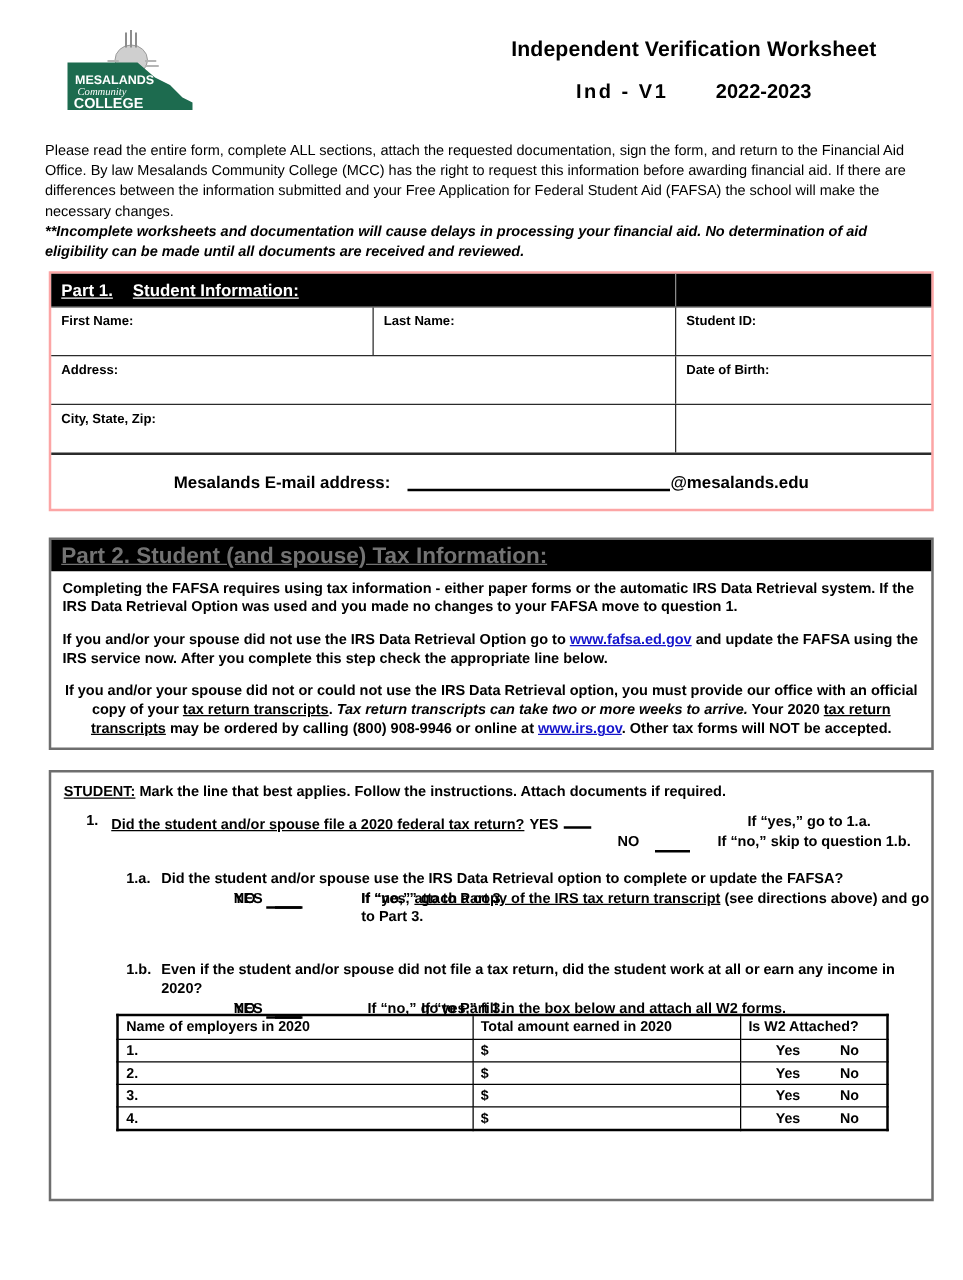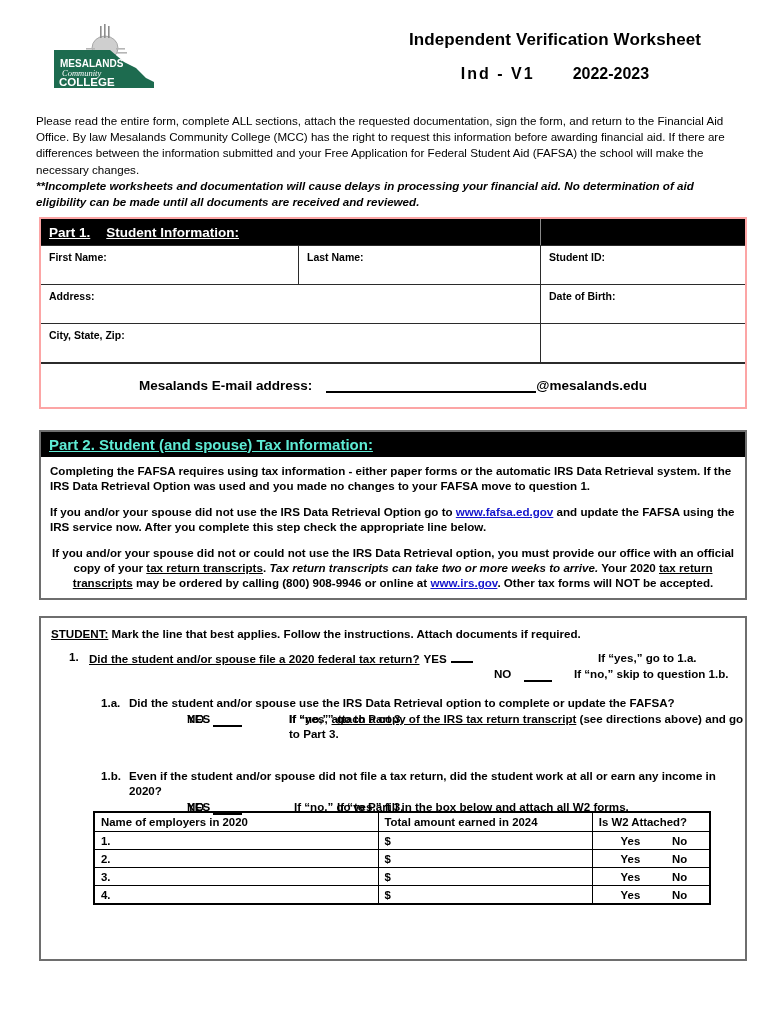--- a/index.html
+++ b/index.html
@@ -162,22 +162,22 @@
   }
   .p2-header {
     background: #000;
     height: 25px;
     display: flex;
     align-items: center;
     padding-left: 8px;
     box-sizing: border-box;
   }
   .p2-header span {
-    color: #5eead4;
-    font-size: 15px;
+    color: #737373;
+    font-size: 18px;
     font-weight: bold;
     text-decoration: underline;
     white-space: nowrap;
   }
   .p2-body {
     padding: 6px 9px 7px 9px;
     font-size: 11.6px;
     font-weight: bold;
     line-height: 15.4px;
   }
@@ -397,21 +397,21 @@
         <span class="ans-label">NO</span>
           <span class="blank-md abs" style="left:80px; top:3px;"></span>
           <span class="abs" style="left:165px;">If “no,” go to Part 3.</span>
       </div>
     </div>
 
     <table class="emp-table">
       <thead>
         <tr>
           <th class="emp-c1">Name of employers in 2020</th>
-          <th class="emp-c2">Total amount earned in 2024</th>
+          <th class="emp-c2">Total amount earned in 2020</th>
           <th class="emp-c3">Is W2 Attached?</th>
         </tr>
       </thead>
       <tbody>
         <tr>
           <td class="emp-c1">1.</td>
           <td class="emp-c2">$</td>
           <td class="emp-c3">
             <div class="yn">
                 <span>Yes</span>

